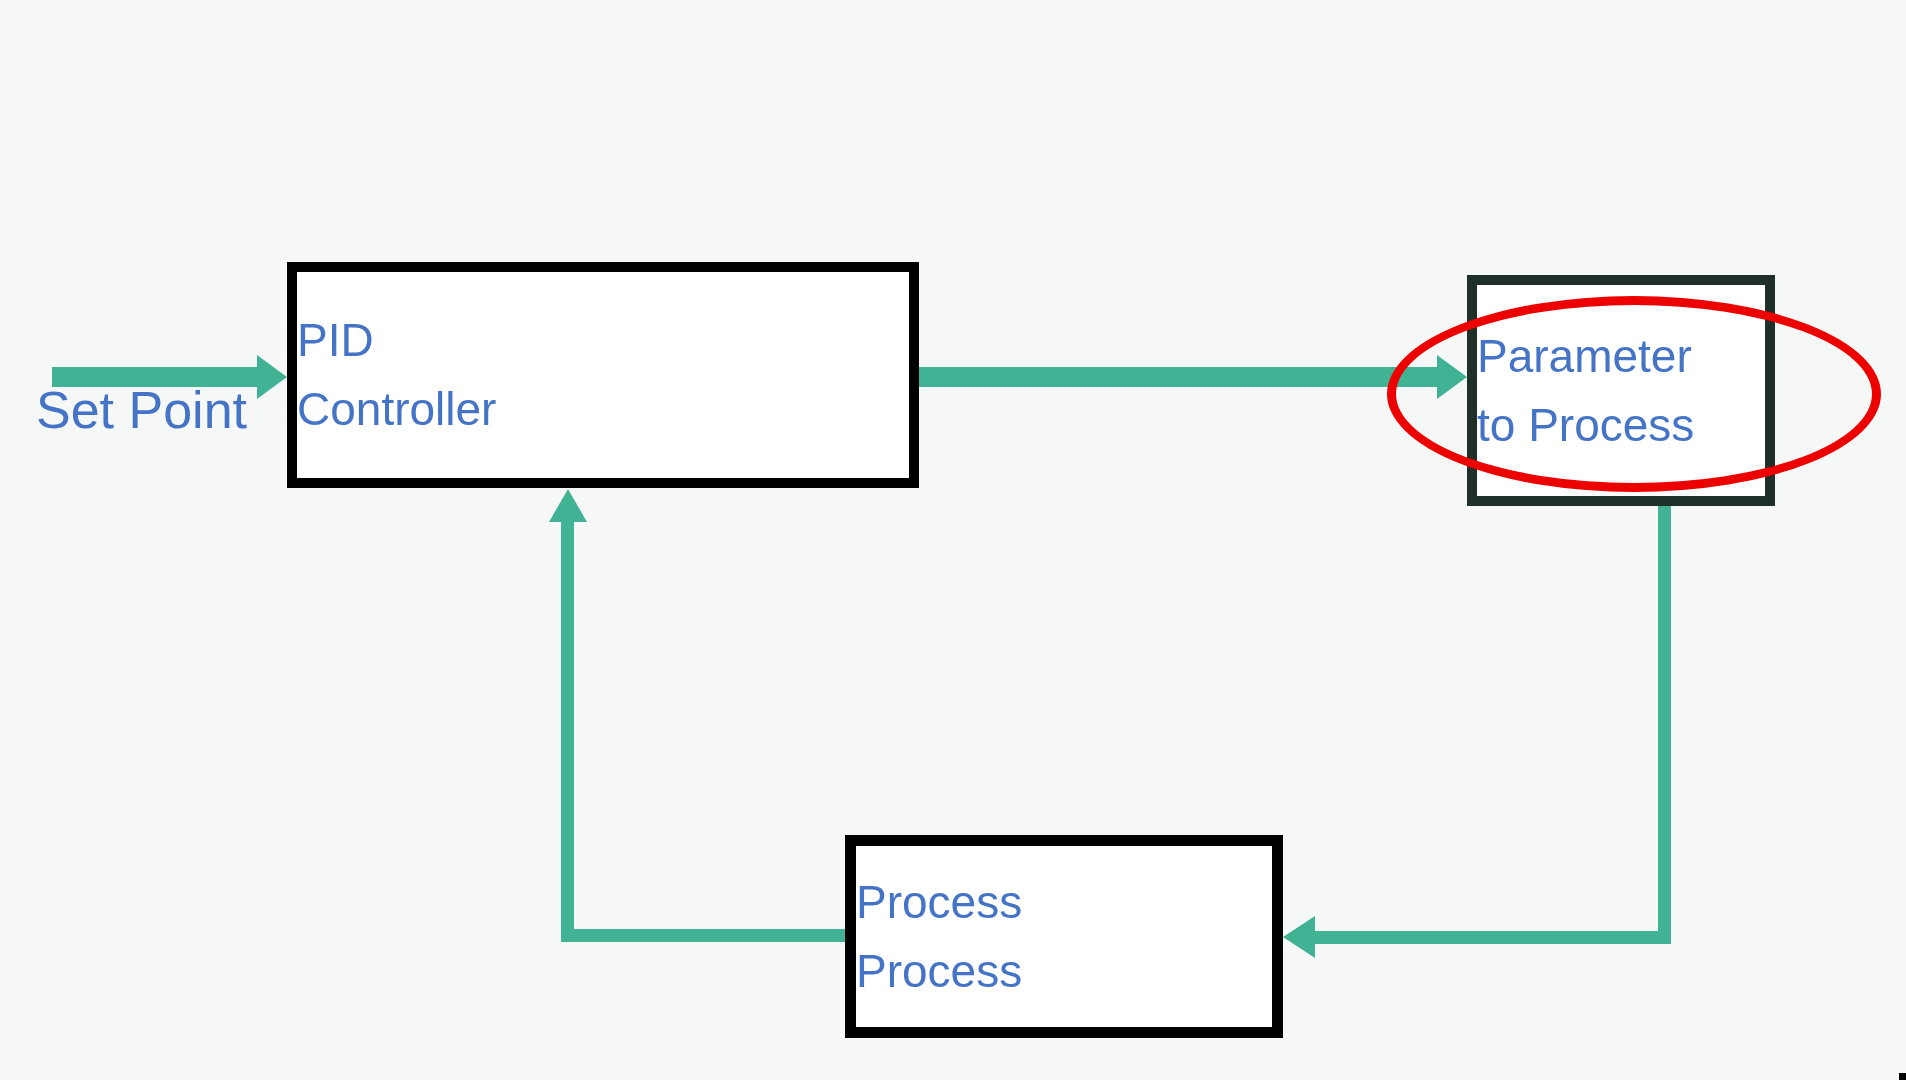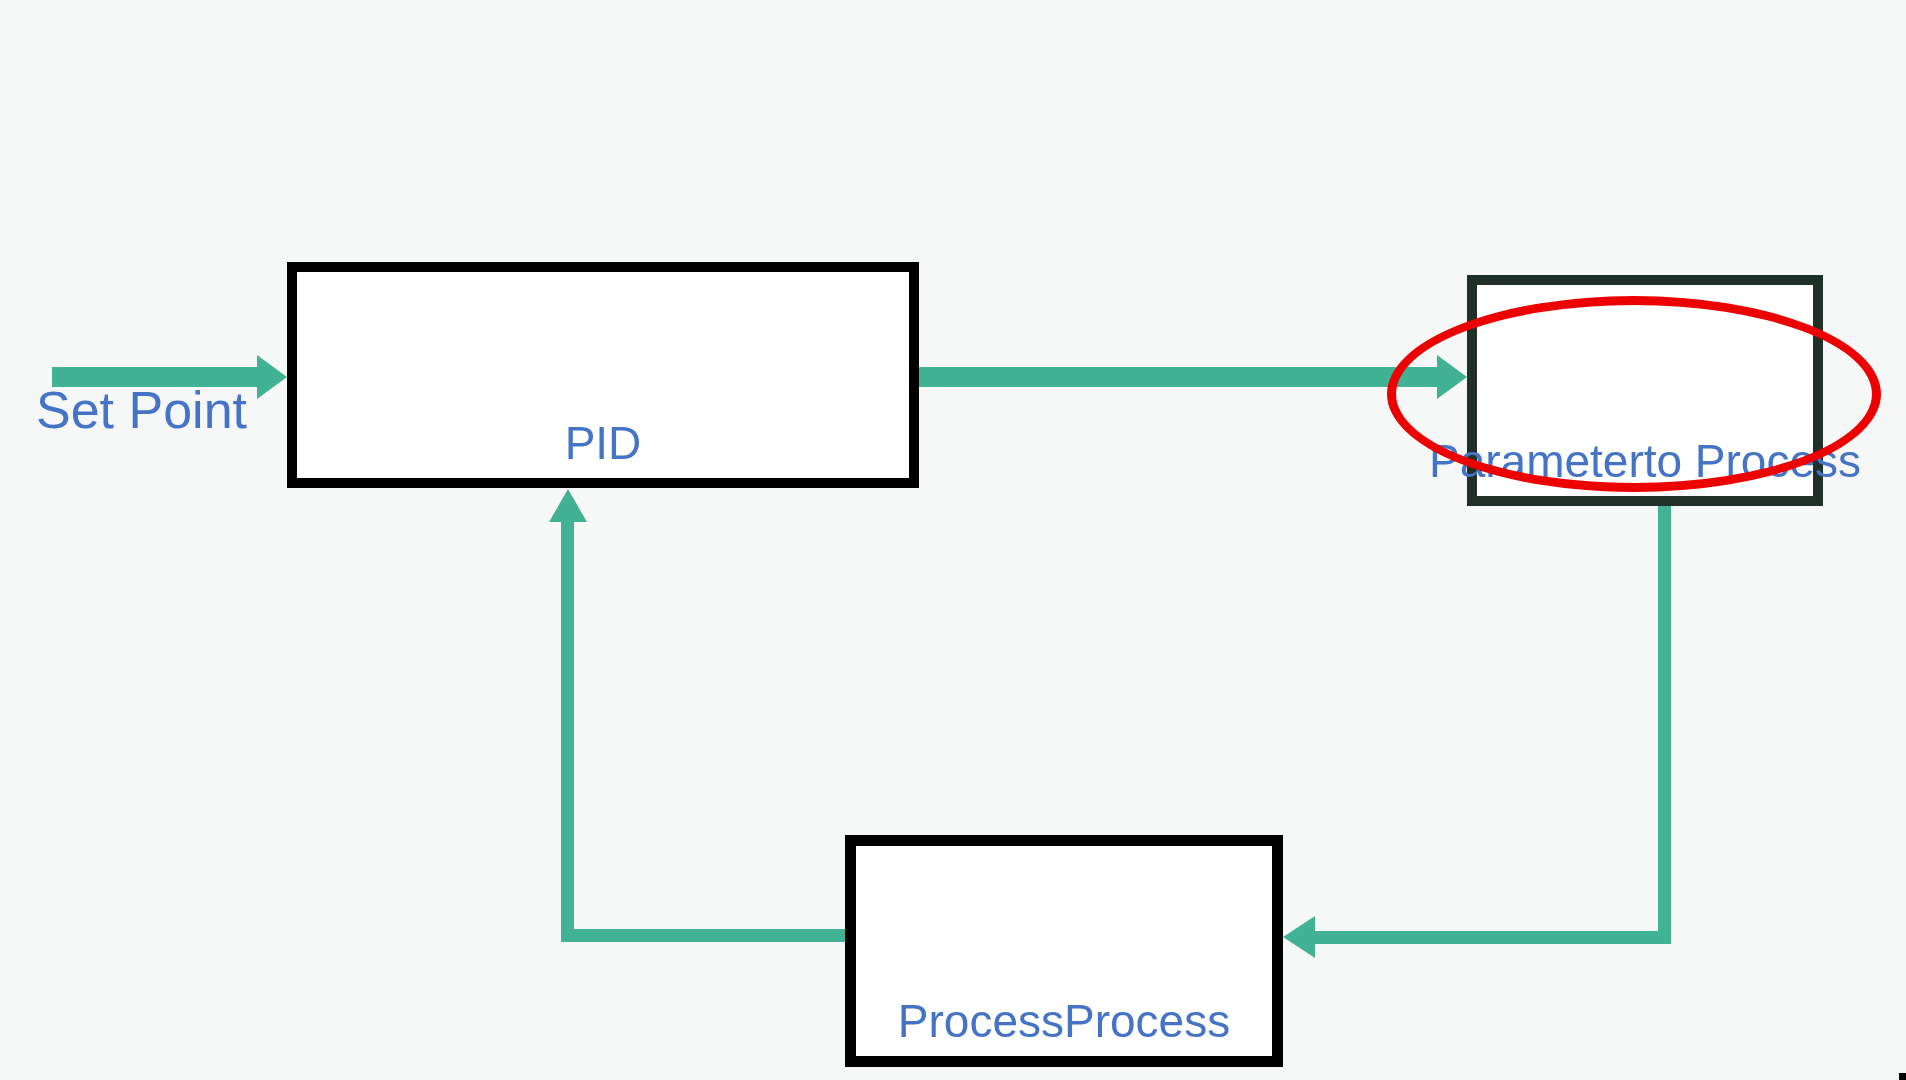--- a/index.html
+++ b/index.html
@@ -16,22 +16,22 @@
   .canvas{
     position:relative;
     width:1906px;height:1080px;
     background:var(--background);
     overflow:hidden;
   }
   .node{
     position:absolute;
     background:var(--box-fill);
     border:10px solid var(--box-border);
-    display:flex;
-    align-items:flex-end;justify-content:center;
+    display:flex;flex-direction:column;
+    align-items:flex-start;justify-content:center;
     z-index:2;
     box-sizing:border-box;
   }
   .node .line{
     color:var(--label);
     font-size:46px;
     line-height:69px;
     white-space:nowrap;
     text-align:center;
   }
@@ -53,22 +53,22 @@
     border:9px solid var(--highlight);
     border-radius:50%;
     z-index:10;
     box-sizing:border-box;
     background:transparent;
   }
   .corner-mark{position:absolute;background:#000;z-index:4;}
 
   
   #pid-box{left:287px;top:262px;width:632px;height:226px;}
-  #parameter-box{left:1467px;top:275px;width:356px;height:231px;border-color:var(--param-border);}
-  #process-box{left:845px;top:835px;width:438px;height:232px;border-width:11px;}
+  #parameter-box{left:1467px;top:275px;width:308px;height:231px;border-color:var(--param-border);}
+  #process-box{left:845px;top:835px;width:438px;height:203px;border-width:11px;}
 
   #set-point-shaft{left:52px;top:367px;width:206px;height:20px;}
   #set-point-head{left:257px;top:355px;}
   #set-point-label{left:36px;top:384px;}
 
   #pid-to-param-shaft{left:919px;top:367px;width:518px;height:20px;}
   #pid-to-param-head{left:1437px;top:355px;}
 
   #param-down-line{left:1658px;top:501px;width:13px;height:443px;}
   #param-left-line{left:1313px;top:931px;width:358px;height:13px;}
@@ -85,20 +85,21 @@
 <body>
 
 <div class="canvas">
 
   <div class="shaft" id="set-point-shaft"></div>
   <div class="head right" id="set-point-head"></div>
   <div class="free-label" id="set-point-label">Set Point</div>
 
   <div class="node" id="pid-box">
     <div class="line">PID</div>
+    <div class="line">Controller</div>
   </div>
 
   <div class="shaft" id="pid-to-param-shaft"></div>
   <div class="head right" id="pid-to-param-head"></div>
 
   <div class="node" id="parameter-box">
     <div class="line">Parameter</div>
     <div class="line">to Process</div>
   </div>
 

